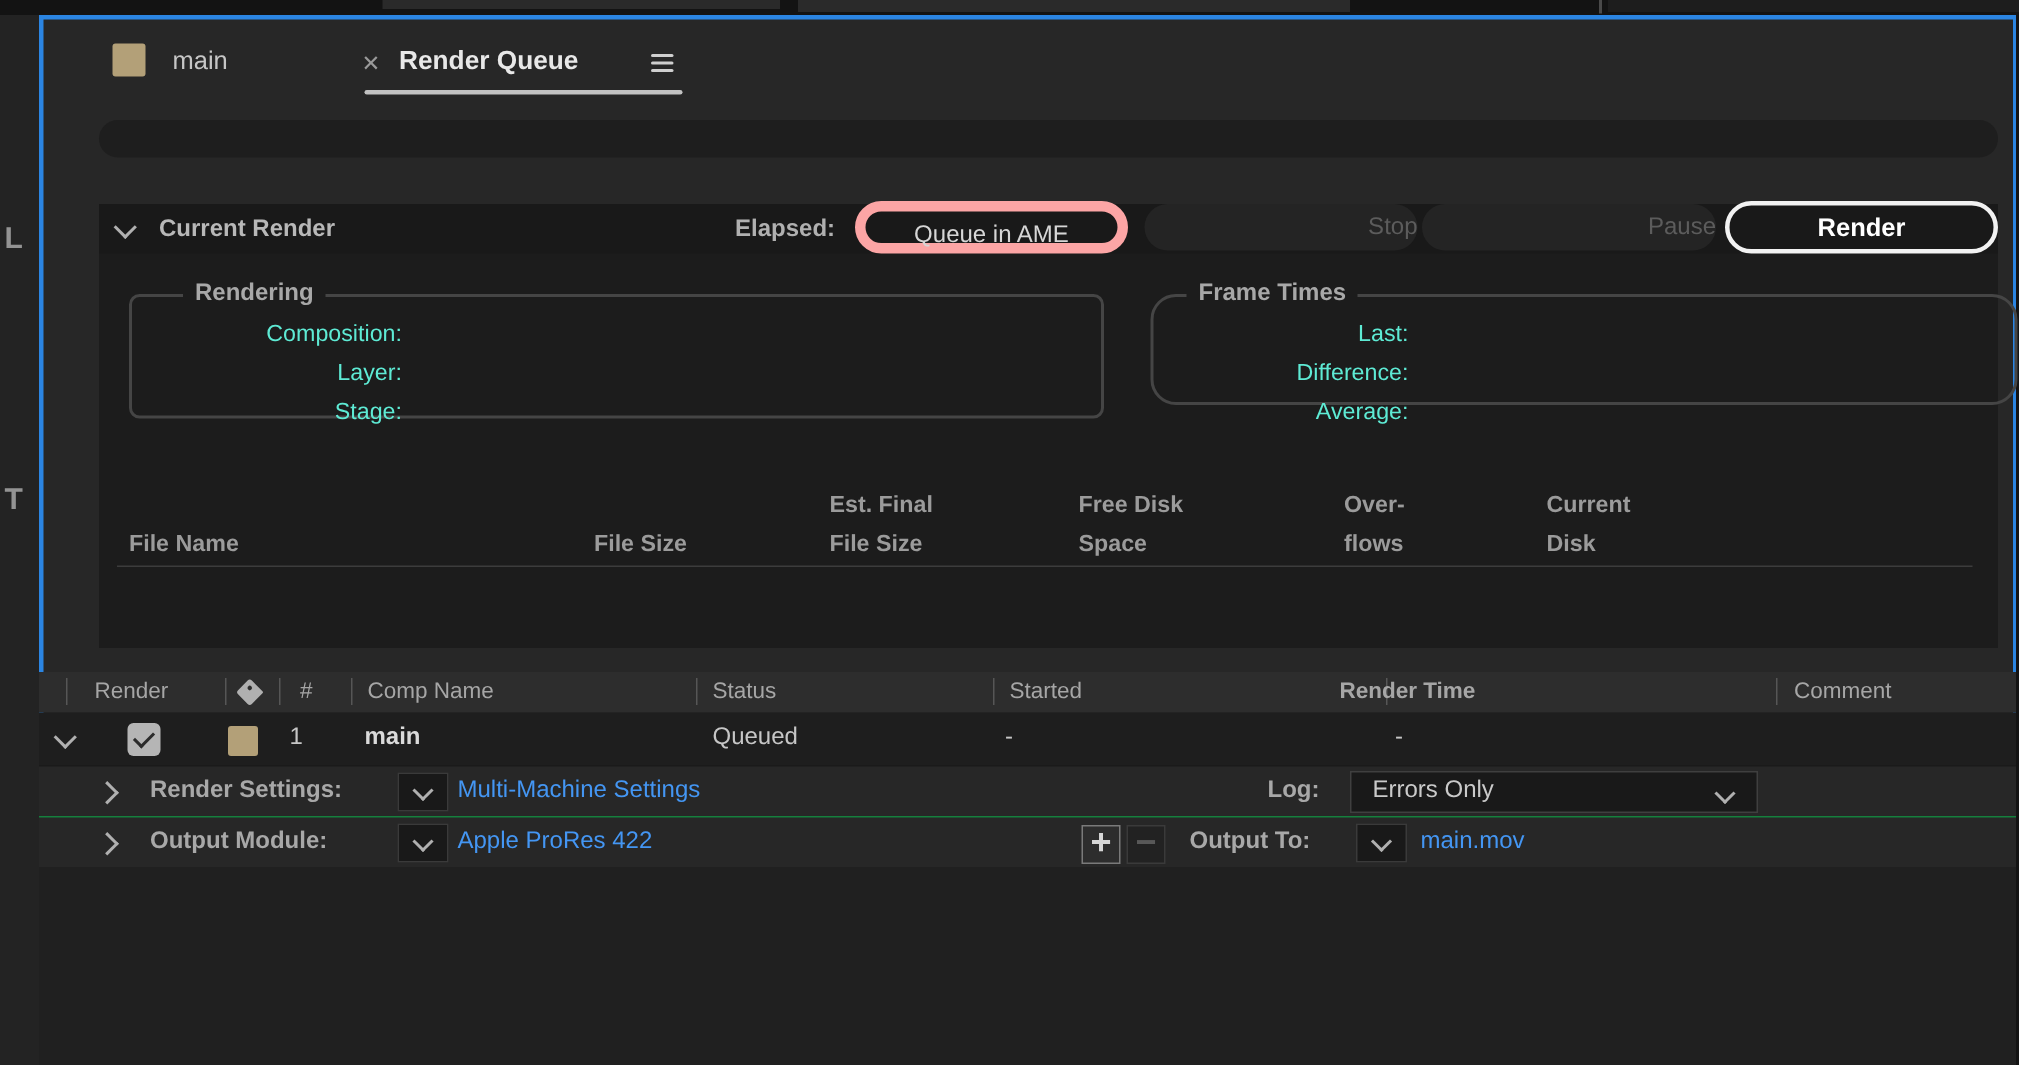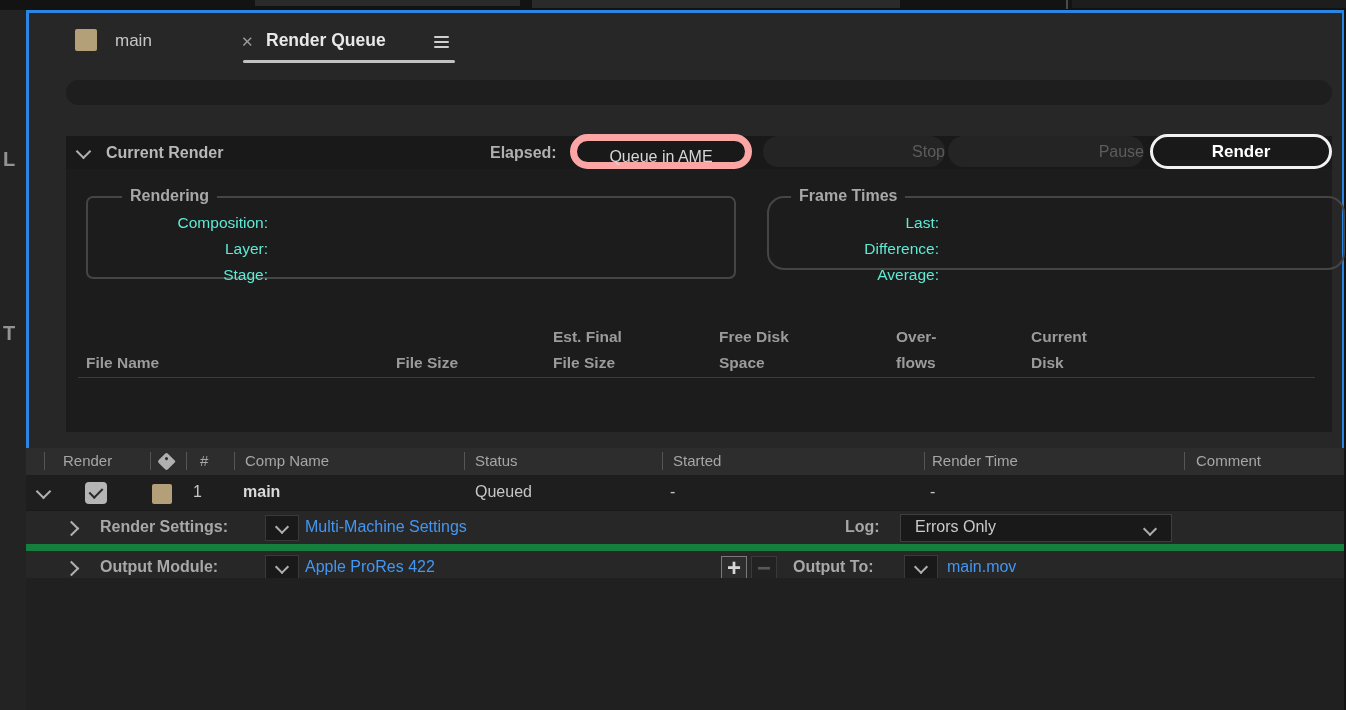--- a/index.html
+++ b/index.html
@@ -51,21 +51,21 @@
 
   .file-col{font-weight:700;font-size:15.5px;color:#9b9b9b;line-height:26px;}
   #file-col-rule{left:78px;top:377px;width:1237px;height:1px;background:#3c3c3c;}
 
   
   #q-header{left:26px;top:448px;width:1318px;height:27px;background:#2d2d2d;}
   .q-head-label{font-size:15px;color:#a6a6a6;top:4px;}
   .q-sep{top:4px;width:1px;height:18px;background:#565656;}
   #q-row1{left:26px;top:475px;width:1318px;height:35px;background:#1e1e1e;}
   #q-row2{left:26px;top:510px;width:1318px;height:34px;background:#272727;border-top:1px solid #1a1a1a;box-sizing:border-box;}
-  #q-row3{left:26px;top:544px;width:1318px;height:34px;background:#272727;border-top:7px solid #15803d;box-sizing:border-box;}
+  #q-row3{left:26px;top:544px;width:1318px;height:34px;background:#272727;border-top:1px solid #15803d;box-sizing:border-box;}
   #q-bottom{left:26px;top:578px;width:1318px;height:132px;background:#202020;}
 
   .checkbox{width:22px;height:22px;background:#b5b5b5;border-radius:4px;}
   .checkbox::after{content:'';position:absolute;left:7px;top:3px;width:6px;height:11px;
     border-right:2.5px solid #2b2b2b;border-bottom:2.5px solid #2b2b2b;transform:rotate(45deg);}
   .color-chip{border-radius:2px;}
   .tag-icon{width:13px;height:13px;background:#b0b0b0;transform:rotate(45deg);border-radius:2px 1px 2px 2px;}
   .tag-icon::after{content:'';position:absolute;left:2.5px;top:2.5px;width:3.5px;height:3.5px;border-radius:50%;background:#2d2d2d;}
 
   .row-text{font-size:16px;color:#c6c6c6;}
@@ -171,21 +171,21 @@
   <span class="abs tag-icon" style="left:134px;top:7px;"></span>
   <div class="abs q-sep" style="left:160px;"></div>
   <span class="abs q-head-label" style="left:174px;">#</span>
   <div class="abs q-sep" style="left:208px;"></div>
   <span class="abs q-head-label" style="left:219px;">Comp Name</span>
   <div class="abs q-sep" style="left:438px;"></div>
   <span class="abs q-head-label" style="left:449px;">Status</span>
   <div class="abs q-sep" style="left:636px;"></div>
   <span class="abs q-head-label" style="left:647px;">Started</span>
   <div class="abs q-sep" style="left:898px;"></div>
-  <span class="abs q-head-label" style="left:906px;">Render Time</span>
+  <span class="abs q-head-label" style="left:867px;font-weight:bold;">Render Time</span>
   <div class="abs q-sep" style="left:1158px;"></div>
   <span class="abs q-head-label" style="left:1170px;">Comment</span>
 </div>
 
 <div id="q-row1" class="abs">
   <span class="abs chev down" style="left:12px;top:11px;"></span>
   <span class="abs checkbox" style="left:59px;top:7px;"></span>
   <span class="abs color-chip" style="left:126px;top:9px;width:20px;height:20px;background:#b3a078;"></span>
   <span class="abs row-text" style="left:167px;top:8px;">1</span>
   <span class="abs row-text strong" style="left:217px;top:8px;">main</span>

